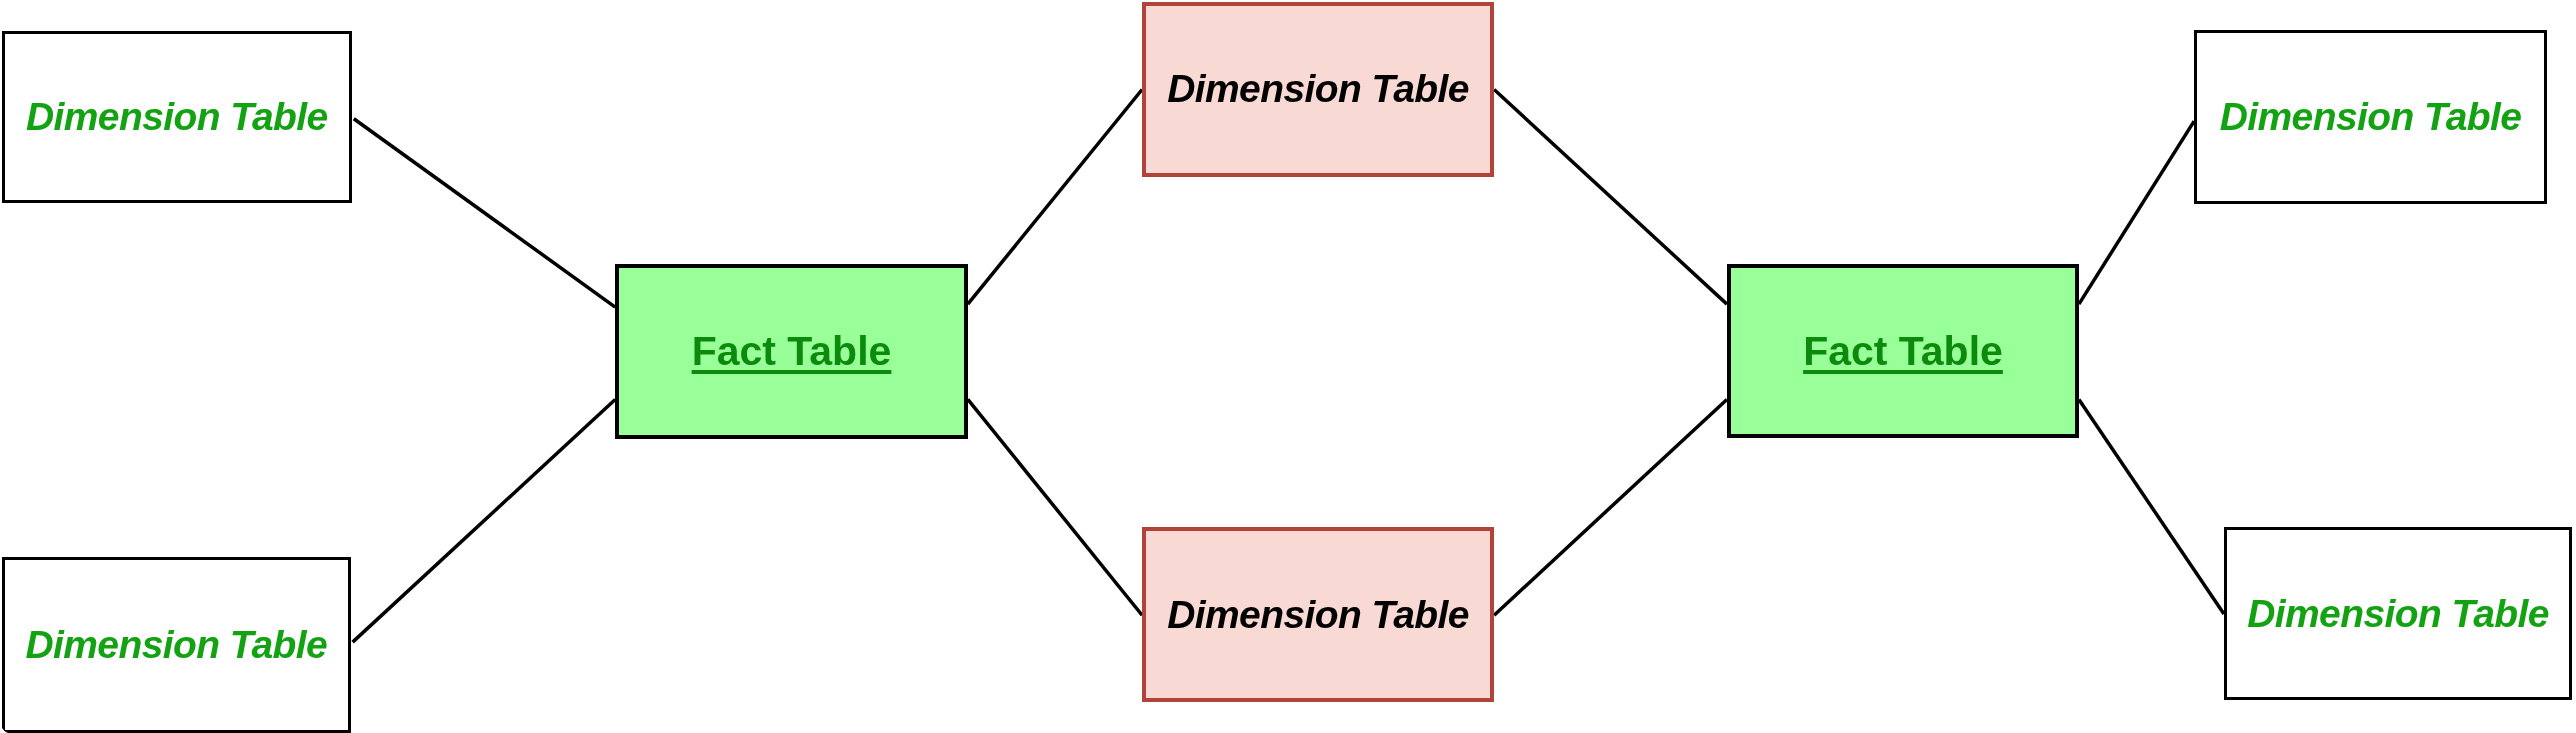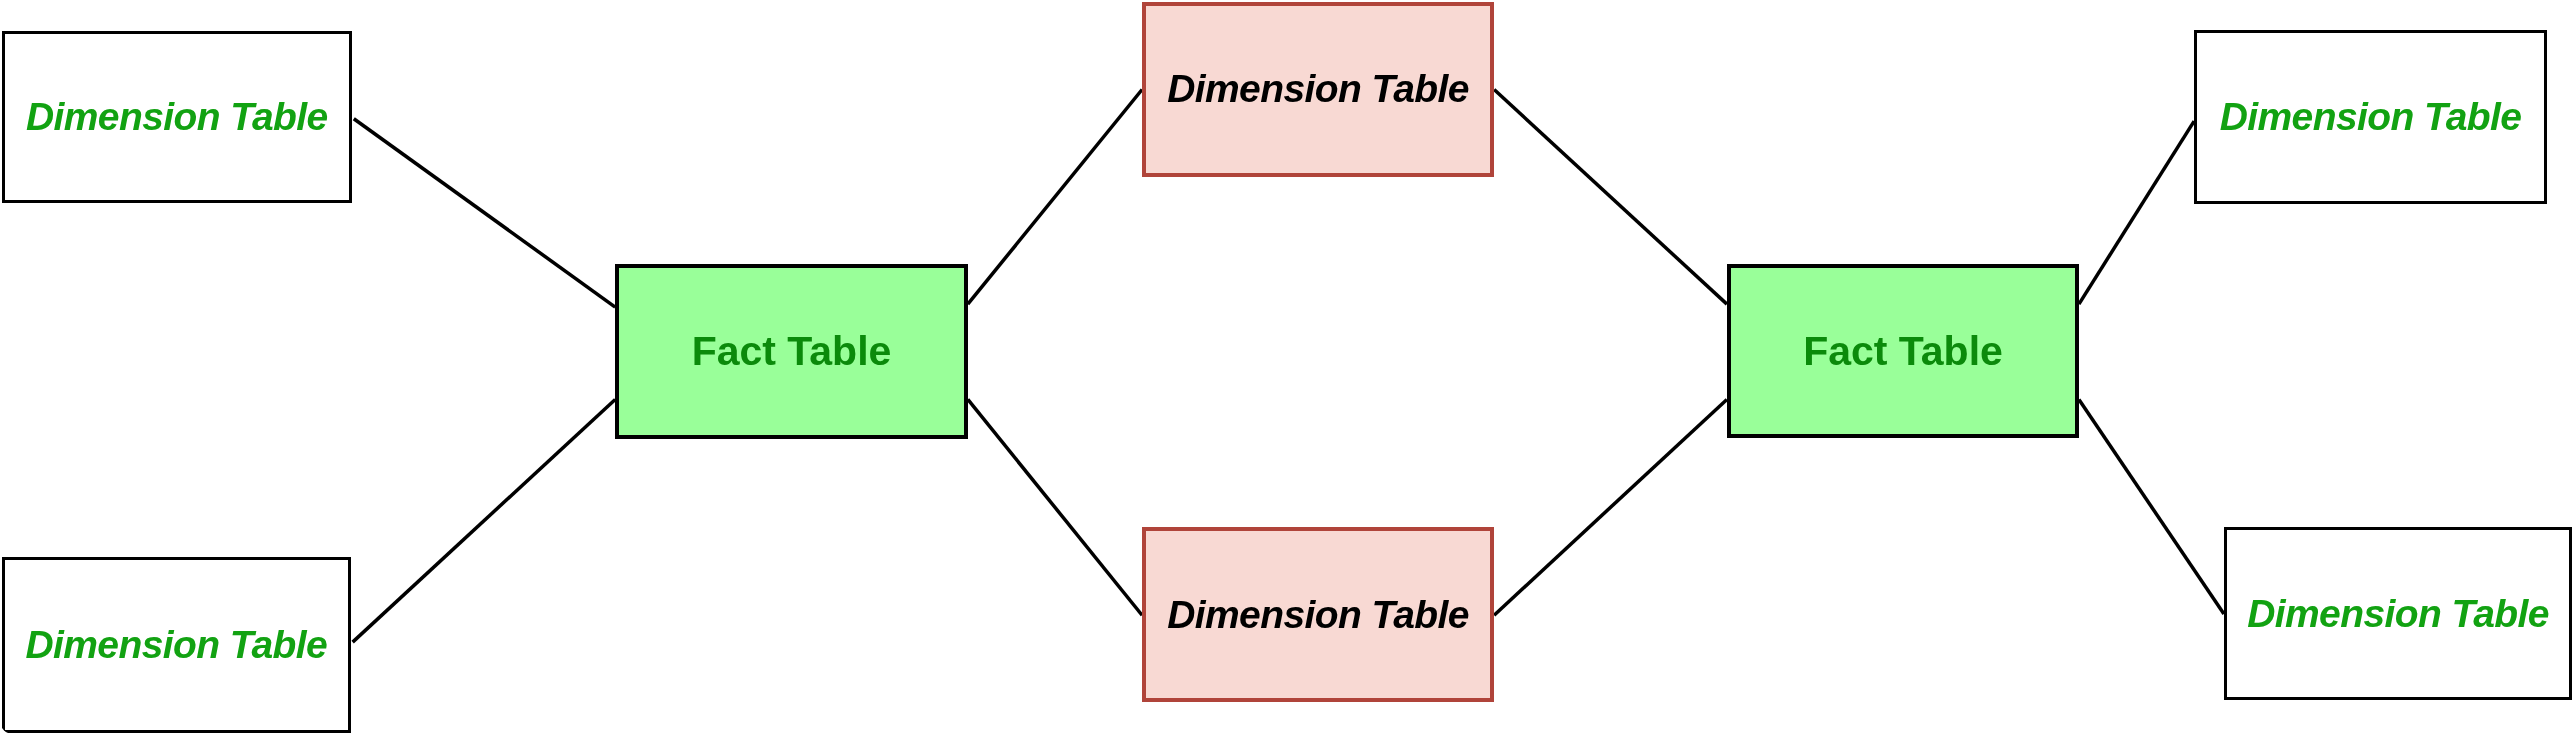--- a/index.html
+++ b/index.html
@@ -49,20 +49,21 @@
     letter-spacing: -0.6px;
     color: var(--dim-green-text, #12A212);
   }
   .node.pink-black .dim-label {
     color: var(--dim-black-text, #000000);
   }
   .fact-label {
     font-size: 41px;
     font-weight: bold;
     color: var(--fact-text, #0B8A0B);
+    text-decoration: underline;
     text-decoration-thickness: 4.1px;
     text-underline-offset: 5.3px;
   }
 </style>
 </head>
 <body>
 
 <div class="canvas">
 
   <svg class="edges-svg" viewBox="0 0 4405 1255">

